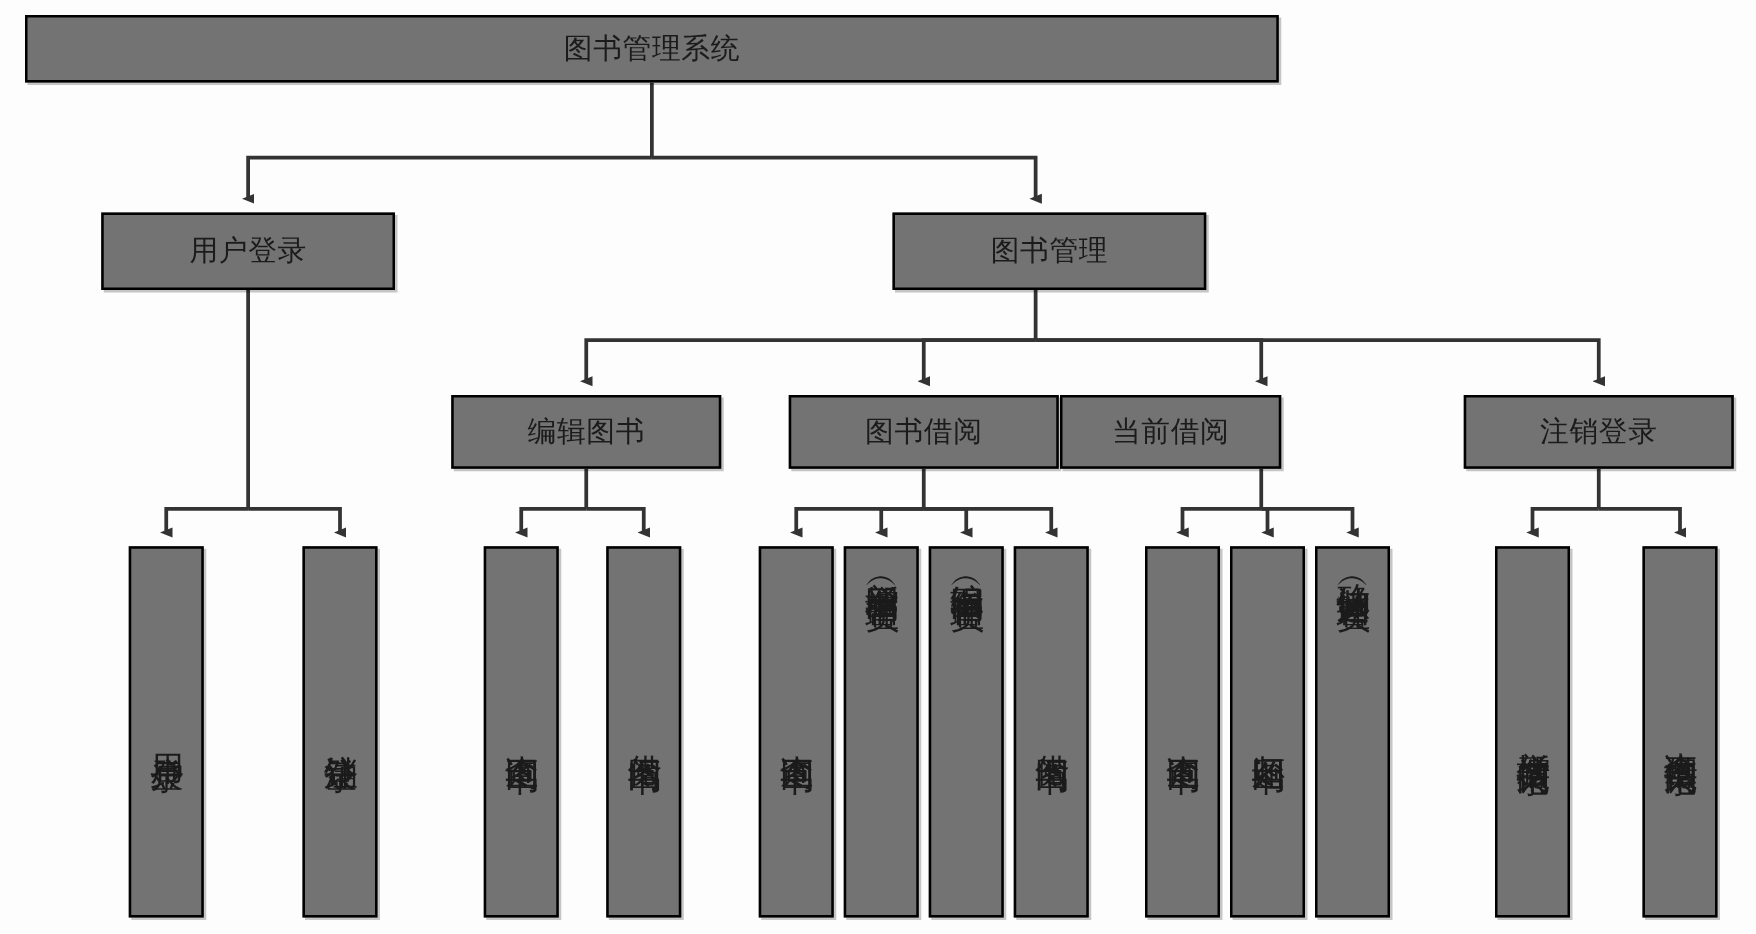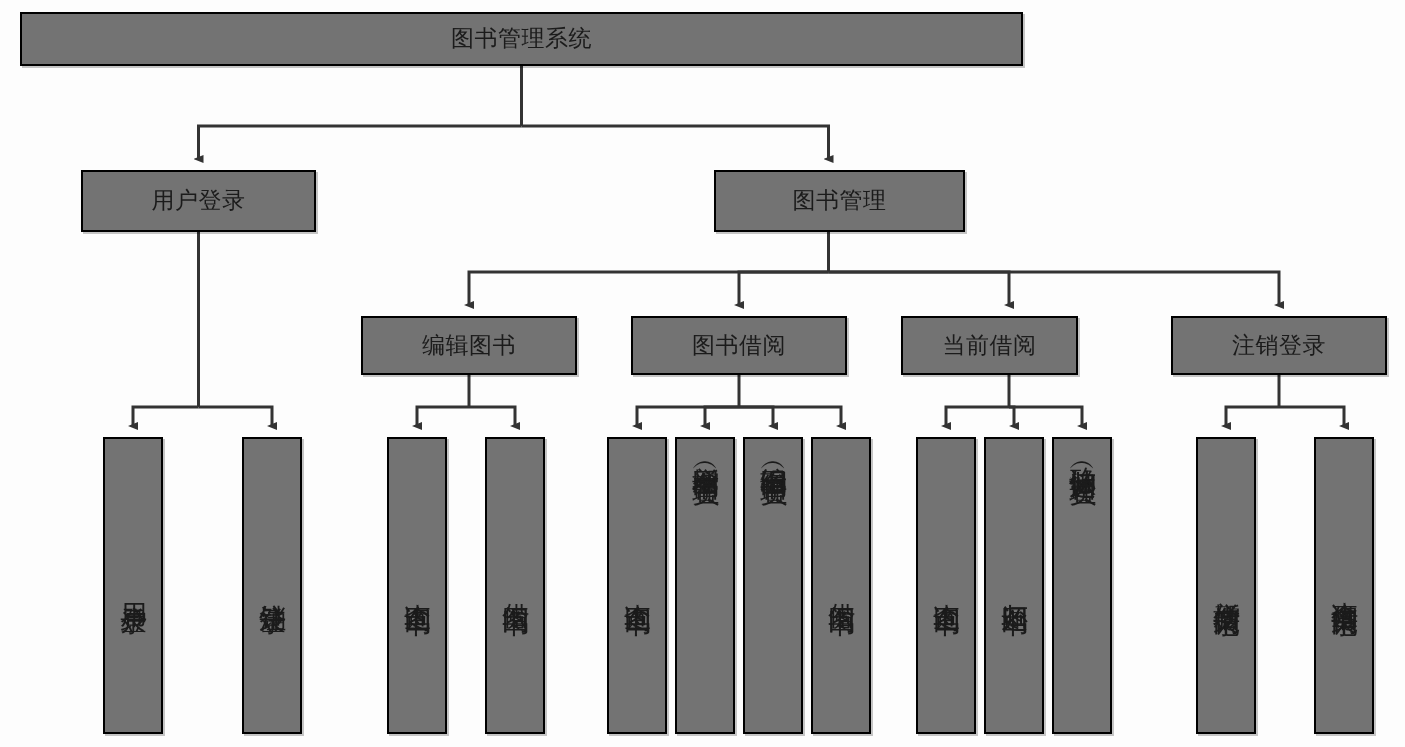--- a/index.html
+++ b/index.html
@@ -119,21 +119,21 @@
       </div>
       <div class="node horiz" style="left: 714px; top: 170px; width: 251px; height: 62px;">
         <span class="lbl">图书管理</span>
       </div>
       <div class="node horiz" style="left: 361px; top: 316px; width: 216px; height: 59px;">
         <span class="lbl">编辑图书</span>
       </div>
       <div class="node horiz" style="left: 631px; top: 316px; width: 216px; height: 59px;">
         <span class="lbl">图书借阅</span>
       </div>
-      <div class="node horiz" style="left: 901px; top: 316px; width: 177px; height: 59px;">
+      <div class="node horiz" style="left: 848px; top: 316px; width: 177px; height: 59px;">
         <span class="lbl">当前借阅</span>
       </div>
       <div class="node horiz" style="left: 1171px; top: 316px; width: 216px; height: 59px;">
         <span class="lbl">注销登录</span>
       </div>
       <div class="node vert centered" style="left: 103px; top: 437px; width: 60px; height: 297px;">
         <span class="lbl">用户登录</span>
       </div>
       <div class="node vert centered" style="left: 242px; top: 437px; width: 60px; height: 297px;">
         <span class="lbl">注销登录</span>

